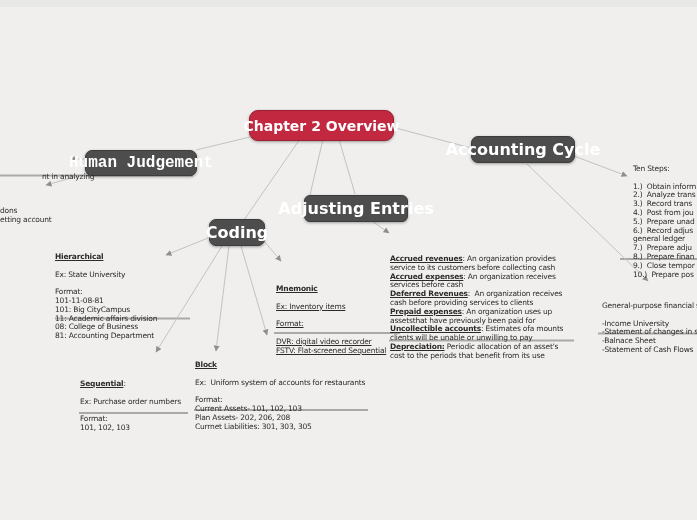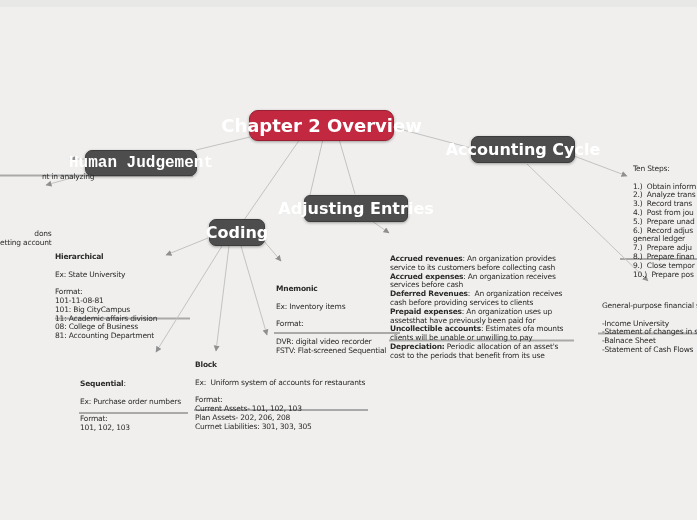--- a/index.html
+++ b/index.html
@@ -8,27 +8,27 @@
   .top-edge{position:absolute;left:0;top:0;width:697px;height:7px;background:var(--window-edge,#e8e8e6);}
   svg.wires{position:absolute;left:0;top:0;width:697px;height:520px;}
   svg .conn{stroke:var(--connector,#c2c2c2);stroke-width:1;}
   svg .arrow{stroke:var(--connector,#b5b5b5);stroke-width:1;marker-end:url(#arw);}
   svg .bline{stroke:var(--branch-line,#a9a9a9);stroke-width:2;}
   #arw path{fill:var(--arrowhead,#8f8f8f);}
   .node{position:absolute;display:flex;align-items:center;justify-content:center;
         color:var(--node-text,#fff);font-weight:bold;border-radius:7px;
         box-shadow:0 1px 3px rgba(0,0,0,0.35);cursor:default;white-space:nowrap;}
   .node.center{background:var(--center-node,#c22840);border:1px solid var(--center-node-border,#9a1f33);
-        font-size:18px;border-radius:9px;}
+        font-size:14px;border-radius:9px;}
   .node.topic{background:var(--topic-node,#4d4d4d);border:1px solid var(--topic-node-border,#3c3c3c);
         font-size:16px;}
   .tblock{position:absolute;font-size:7.5px;letter-spacing:-0.2px;line-height:8.8px;
         color:var(--text,#2b2b2b);white-space:pre;margin-top:20px;}
   .tblock .b{font-weight:bold;}
-  .tblock .u{text-align:right;}
+  .tblock .u{text-decoration:underline;text-align:right;}
 </style>
 </head>
 <body>
 
 <div class="map">
   <div class="top-edge"></div>
 
   <svg class="wires" viewBox="0 0 697 520">
     <defs>
       <marker id="arw" markerWidth="7" markerHeight="7" refX="5.5" refY="3" orient="auto" markerUnits="userSpaceOnUse">
@@ -68,21 +68,21 @@
   <div class="node topic" style="left:85px;top:150px;width:110px;height:24px;font-family:Liberation Mono, monospace;">Human Judgement</div>
 
   <div class="node topic" style="left:471px;top:136px;width:102px;height:25px;">Accounting Cycle</div>
 
   <div class="node topic" style="left:304px;top:195px;width:102px;height:25px;border-radius:6px;">Adjusting Entries</div>
 
   <div class="node topic" style="left:209px;top:219px;width:54px;height:25px;">Coding</div>
 
   <div>
       <div class="tblock" style="left: 0px; top: 153px; padding-left: 42px;"><div><span>nt in analyzing</span></div></div>
-      <div class="tblock" style="left: 0px; top: 210px; text-align: right;"><div><span>dons</span></div><div><span>etting account</span></div></div>
+      <div class="tblock" style="left: 0px; top: 187px;"><div><span>dons</span></div><div><span>etting account</span></div></div>
       <div class="tblock" style="left: 55px; top: 233px;"><div><span class="b u">Hierarchical</span></div><div>&nbsp;</div><div><span>Ex: State University</span></div><div>&nbsp;</div><div><span>Format:</span></div><div><span>101-11-08-81</span></div><div><span>101: Big CityCampus</span></div><div><span>11: Academic affairs division</span></div><div><span>08: College of Business</span></div><div><span>81: Accounting Department</span></div></div>
       <div class="tblock" style="left: 80px; top: 360px;"><div><span class="b u">Sequential</span><span>:</span></div><div>&nbsp;</div><div><span>Ex: Purchase order numbers</span></div><div>&nbsp;</div><div><span>Format:</span></div><div><span>101, 102, 103</span></div></div>
       <div class="tblock" style="left: 276px; top: 265px;"><div><span class="b u">Mnemonic</span></div><div>&nbsp;</div><div><span class="u">Ex: Inventory items</span></div><div>&nbsp;</div><div><span class="u">Format:</span></div><div>&nbsp;</div><div><span class="u">DVR: digital video recorder</span></div><div><span class="u">FSTV: Flat-screened Sequential</span></div></div>
       <div class="tblock" style="left: 195px; top: 341px;"><div><span class="b u">Block</span></div><div>&nbsp;</div><div><span>Ex:  Uniform system of accounts for restaurants</span></div><div>&nbsp;</div><div><span>Format:</span></div><div><span>Current Assets- 101, 102, 103</span></div><div><span>Plan Assets- 202, 206, 208</span></div><div><span>Currnet Liabilities: 301, 303, 305</span></div></div>
       <div class="tblock" style="left: 390px; top: 235px;"><div><span class="b u">Accrued revenues</span><span>: An organization provides</span></div><div><span>service to its customers before collecting cash</span></div><div><span class="b u">Accrued expenses</span><span>: An organization receives</span></div><div><span>services before cash</span></div><div><span class="b u">Deferred Revenues</span><span>:  An organization receives</span></div><div><span>cash before providing services to clients</span></div><div><span class="b u">Prepaid expenses</span><span>: An organization uses up</span></div><div><span>assetsthat have previously been paid for</span></div><div><span class="b u">Uncollectible accounts</span><span>: Estimates ofa mounts</span></div><div><span>clients will be unable or unwilling to pay</span></div><div><span class="b u">Depreciation:</span><span> Periodic allocation of an asset's</span></div><div><span>cost to the periods that benefit from its use</span></div></div>
       <div class="tblock" style="left: 633px; top: 145px;"><div><span>Ten Steps:</span></div><div>&nbsp;</div><div><span>1.)  Obtain inform</span></div><div><span>2.)  Analyze trans</span></div><div><span>3.)  Record trans</span></div><div><span>4.)  Post from jou</span></div><div><span>5.)  Prepare unad</span></div><div><span>6.)  Record adjus</span></div><div><span>general ledger</span></div><div><span>7.)  Prepare adju</span></div><div><span>8.)  Prepare finan</span></div><div><span>9.)  Close tempor</span></div><div><span>10.)  Prepare pos</span></div></div>
       <div class="tblock" style="left: 602px; top: 282px;"><div><span>General-purpose financial s</span></div><div>&nbsp;</div><div><span>-Income University</span></div><div><span>-Statement of changes in s</span></div><div><span>-Balnace Sheet</span></div><div><span>-Statement of Cash Flows</span></div></div>
     </div>
 </div>
 

